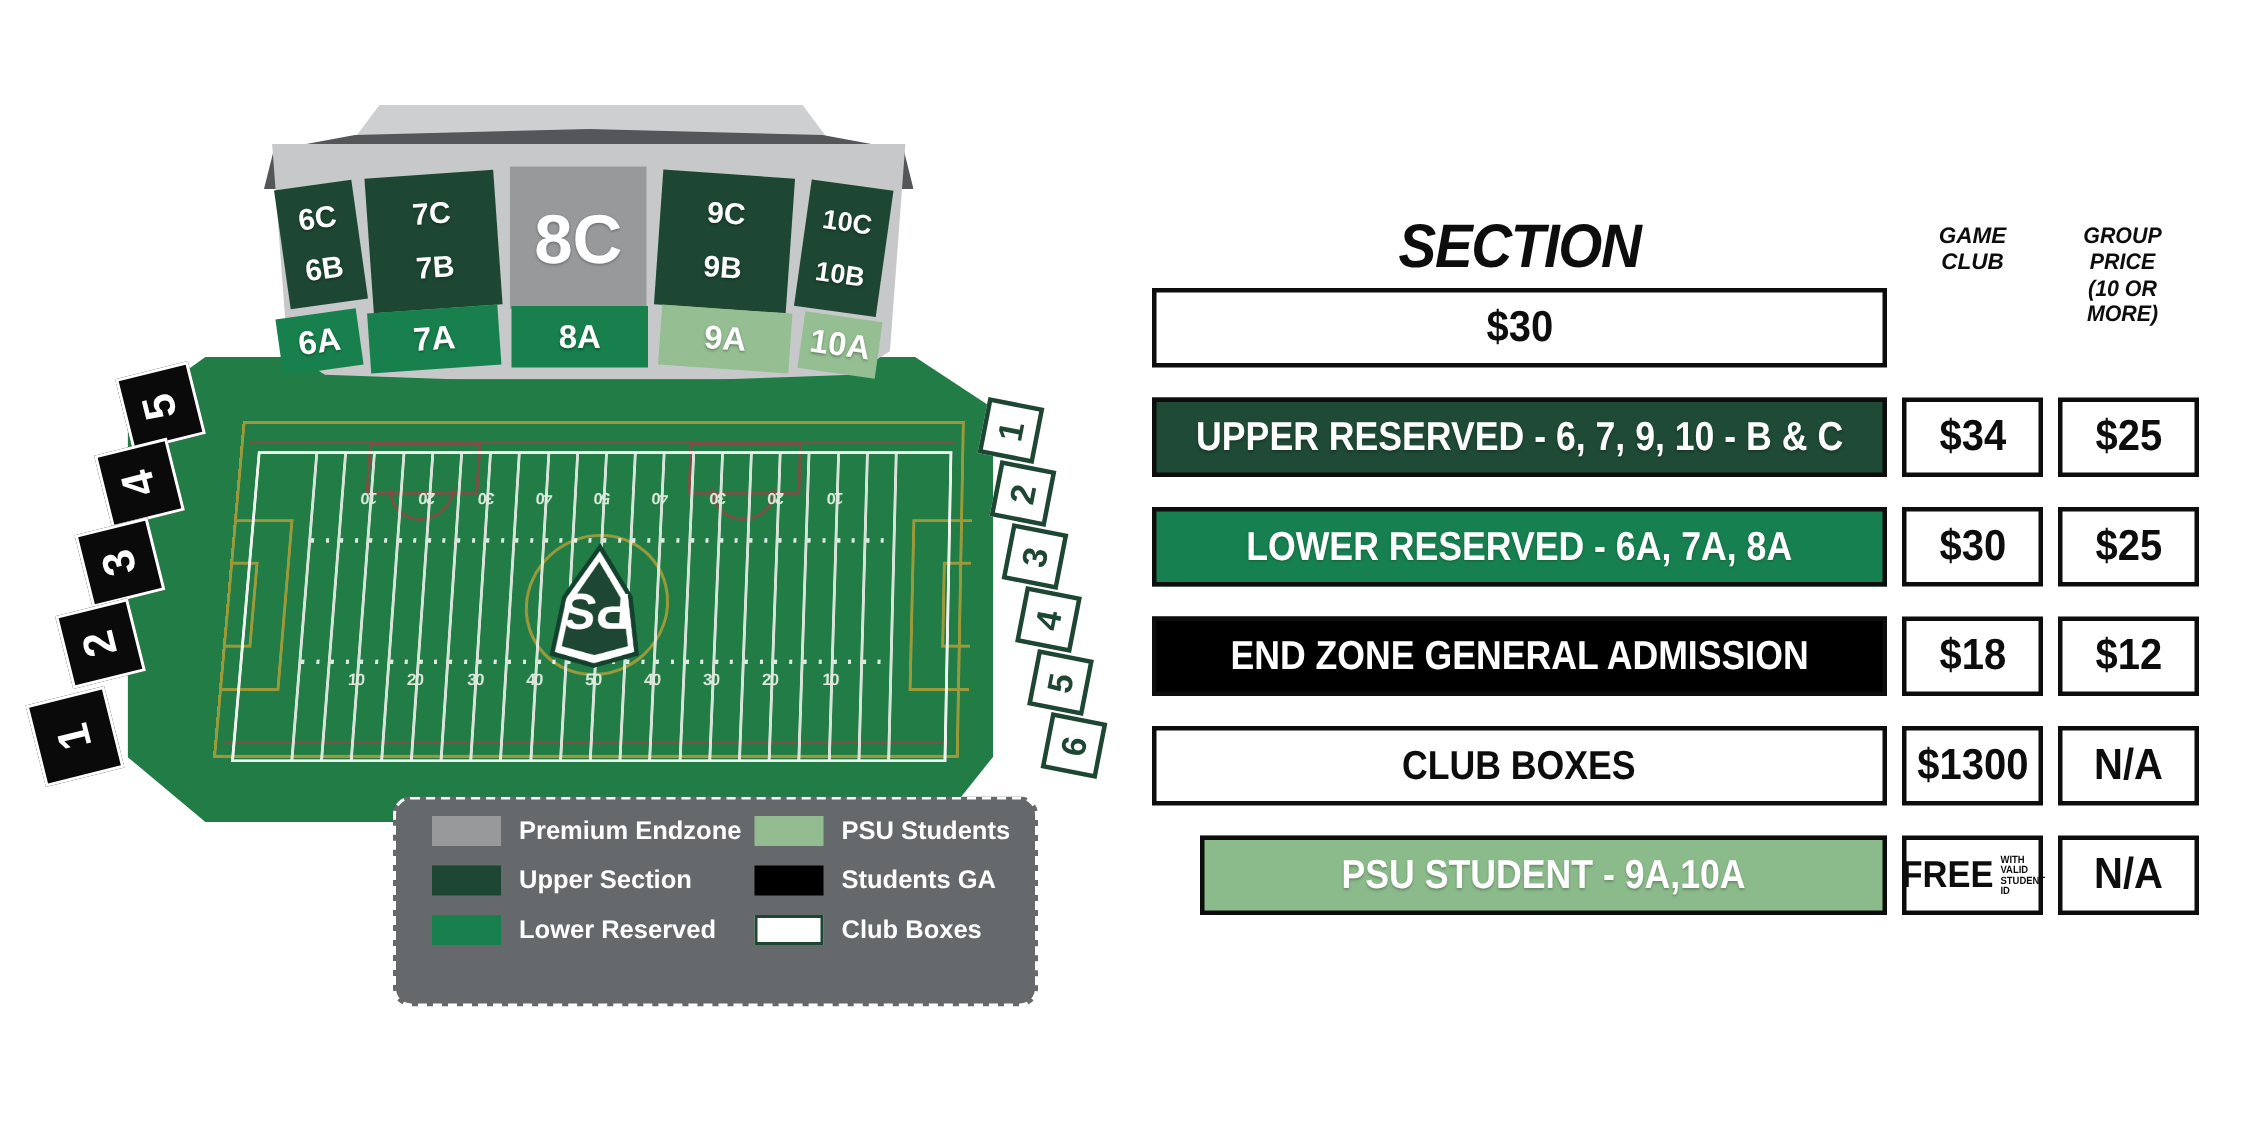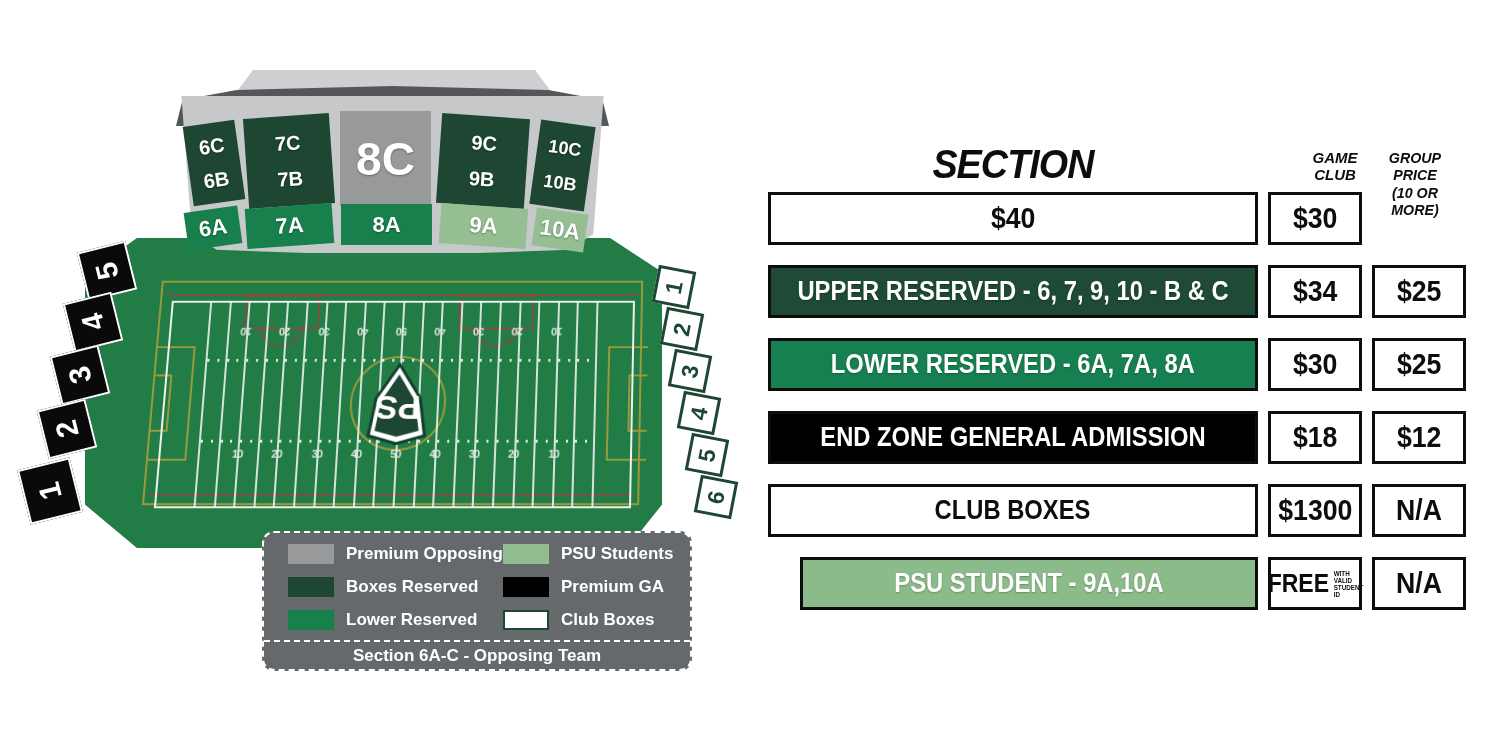--- a/index.html
+++ b/index.html
@@ -72,21 +72,21 @@
   .legend-note{position:absolute;left:0;right:0;bottom:0;height:27px;border-top:2px dashed #fff;
           display:flex;align-items:center;justify-content:center;color:#fff;font-weight:bold;font-size:17px;}
 
   
   .tbl-header{position:absolute;left:768px;top:143px;width:698px;height:46px;}
   .hdr-section{position:absolute;left:0;width:490px;text-align:center;top:-2px;
           font-style:italic;font-weight:bold;font-size:41px;letter-spacing:-1px;color:#0d0d0d;
           transform:scaleX(.92);}
   .hdr-col{position:absolute;top:6px;text-align:center;font-style:italic;font-weight:bold;
           font-size:15px;line-height:1.15;color:#0d0d0d;}
-  .hdr-game{left:520px;width:94px;}
+  .hdr-game{left:500px;width:94px;}
   .hdr-group{left:596px;width:102px;transform:scaleX(.95);}
   .price-table{position:absolute;left:768px;top:192px;width:698px;}
   .prow{display:grid;grid-template-columns:490px 94px 94px;column-gap:10px;height:53px;margin-bottom:20px;}
   .cell{border:3px solid #0d0d0d;box-sizing:border-box;display:flex;align-items:center;
         justify-content:center;background:#fff;}
   .cell-label span{display:inline-block;transform:scaleX(.88);white-space:nowrap;
         font-weight:bold;font-size:27px;color:#fff;text-shadow:0 1px 2px rgba(0,0,0,.25);}
   .cell-price span{display:inline-block;transform:scaleX(.92);font-weight:bold;font-size:29px;color:#0d0d0d;}
   .bg-premium{background:#98999b;} .bg-upper{background:#1e4a36;} .bg-lower{background:#178050;}
   .bg-endzone{background:#000;text-decoration:underline;} .bg-club{background:#fff;} .bg-student{background:#8cbb8b;margin-left:32px;}
@@ -222,64 +222,60 @@
     <span>5</span>
     </div>
   <div class="cb-box" style="left:697px;top:478px">
     <span>6</span>
     </div>
 
   <div class="legend">
     <div class="legend-grid">
       <div class="legend-item">
         <span class="sw sw-premium"></span>
-        <span class="lab">Premium Opposing</span>
+        <span class="lab">Premium Endzone</span>
       </div>
       <div class="legend-item">
         <span class="sw sw-students"></span>
         <span class="lab">PSU Students</span>
       </div>
       <div class="legend-item">
         <span class="sw sw-upper"></span>
-        <span class="lab">Boxes Reserved</span>
+        <span class="lab">Upper Section</span>
       </div>
       <div class="legend-item">
         <span class="sw sw-endzone"></span>
-        <span class="lab">Premium GA</span>
+        <span class="lab">Students GA</span>
       </div>
       <div class="legend-item">
         <span class="sw sw-lower"></span>
         <span class="lab">Lower Reserved</span>
       </div>
       <div class="legend-item">
         <span class="sw sw-club"></span>
         <span class="lab">Club Boxes</span>
       </div>
     </div>
-    <div class="legend-note">Section 6A-C - Opposing Team</div>
   </div>
 
   <div class="tbl-header">
     <div class="hdr-section">SECTION</div>
     <div class="hdr-col hdr-game">
       <div>GAME</div>
       <div>CLUB</div>
     </div>
     <div class="hdr-col hdr-group">
       <div>GROUP PRICE</div>
       <div>(10 OR MORE)</div>
     </div>
   </div>
 
   <div class="price-table">
     <div class="prow">
       <div class="cell cell-price">
-        <span>$40</span>
-        </div>
-      <div class="cell cell-price">
         <span>$30</span>
         </div>
     </div>
     <div class="prow">
       <div class="cell cell-label bg-upper">
         <span>UPPER RESERVED - 6, 7, 9, 10 - B &amp; C</span>
         </div>
       <div class="cell cell-price">
         <span>$34</span>
         </div>

